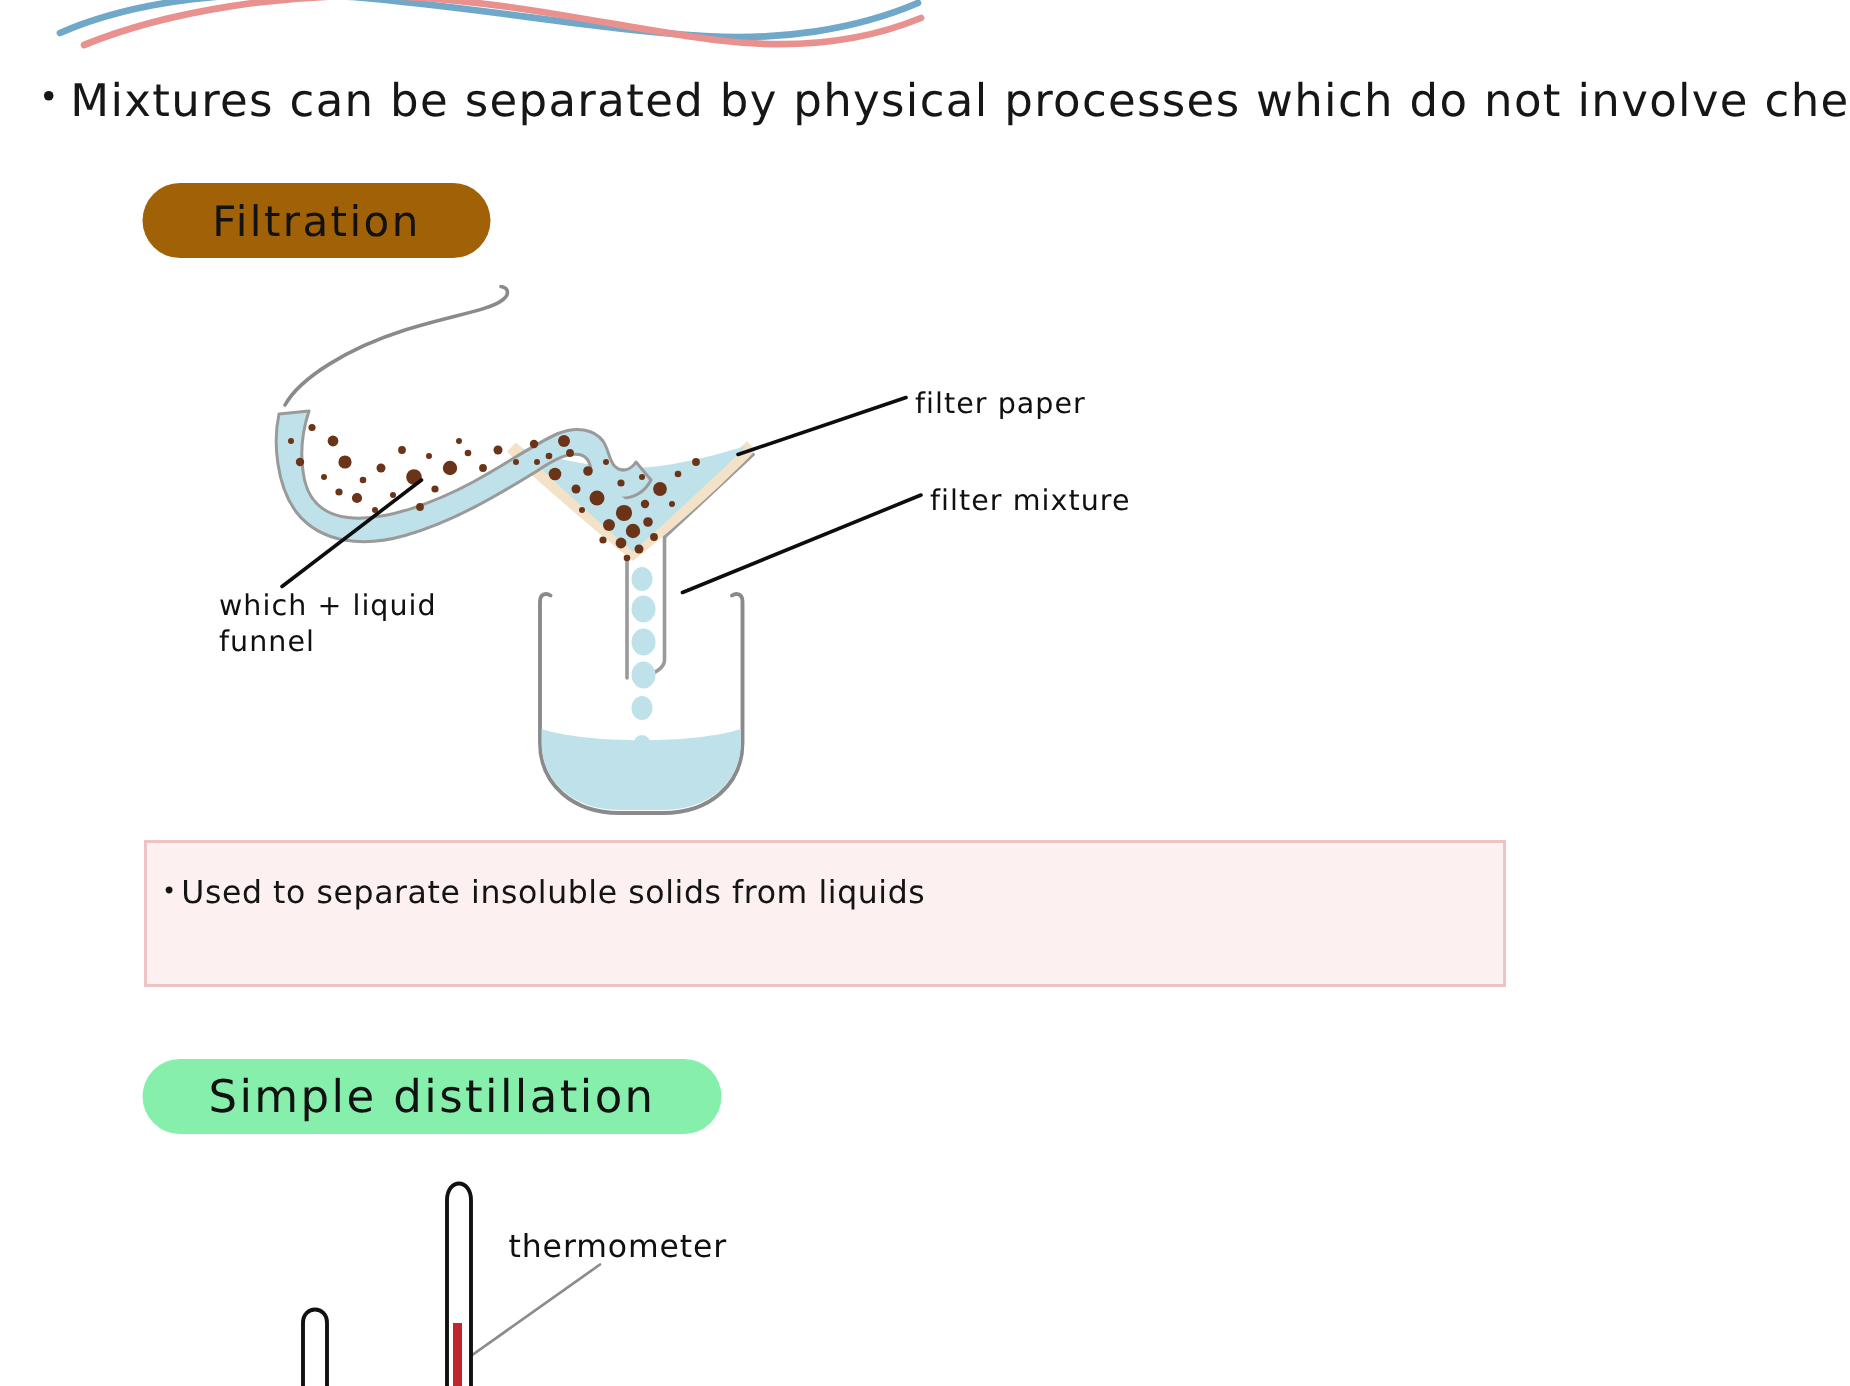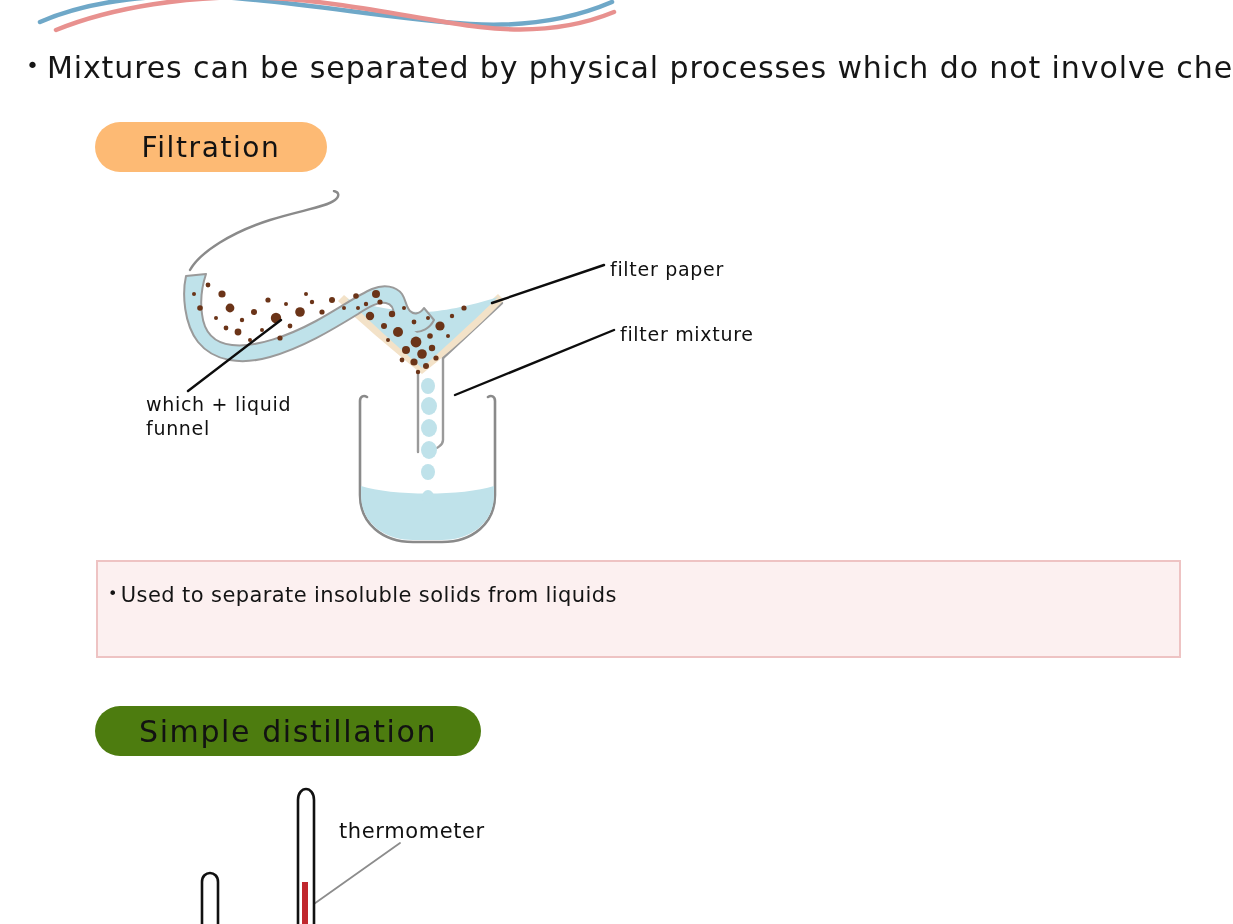--- a/index.html
+++ b/index.html
@@ -58,29 +58,29 @@
     justify-content: center;
     font-family: "DejaVu Sans", sans-serif;
     color: #121212;
     letter-spacing: 1.6px;
   }
   #pill-filtration {
     left: 95px;
     top: 122px;
     width: 232px;
     height: 50px;
-    background: #fdba74;
+    background: #a16207;
     font-size: 28px;
   }
   #pill-simple-distillation {
     left: 95px;
     top: 706px;
     width: 386px;
     height: 50px;
-    background: #4d7c0f;
+    background: #86efac;
     font-size: 30px;
   }
 
   
   #filtration-diagram {
     position: absolute;
     left: 130px;
     top: 190px;
     width: 450px;
     height: 370px;
@@ -113,21 +113,21 @@
     width: 1233px;
     height: 924px;
     pointer-events: none;
   }
 
   
   #filtration-notes {
     position: absolute;
     left: 96px;
     top: 560px;
-    width: 1085px;
+    width: 908px;
     height: 98px;
     background: #fcf0f0;
     border: 2px solid #eec3c3;
     box-sizing: border-box;
     padding: 14px 24px 0 10px;
   }
   #filtration-notes .note-line {
     font-family: "DejaVu Sans", sans-serif;
     font-size: 21px;
     letter-spacing: 0.4px;

